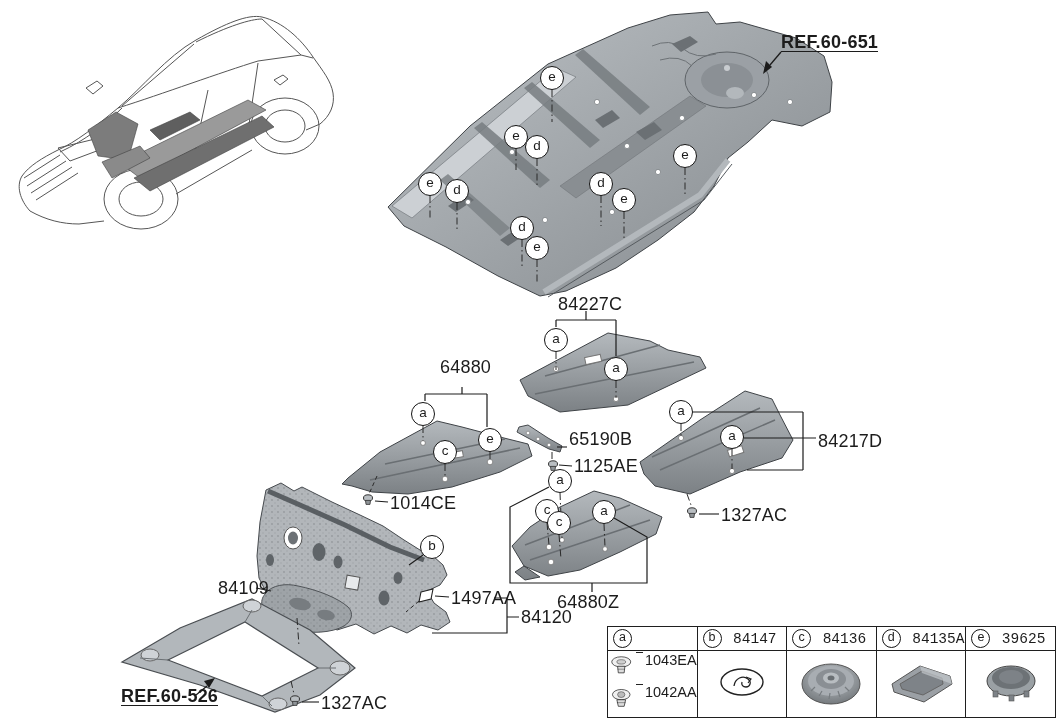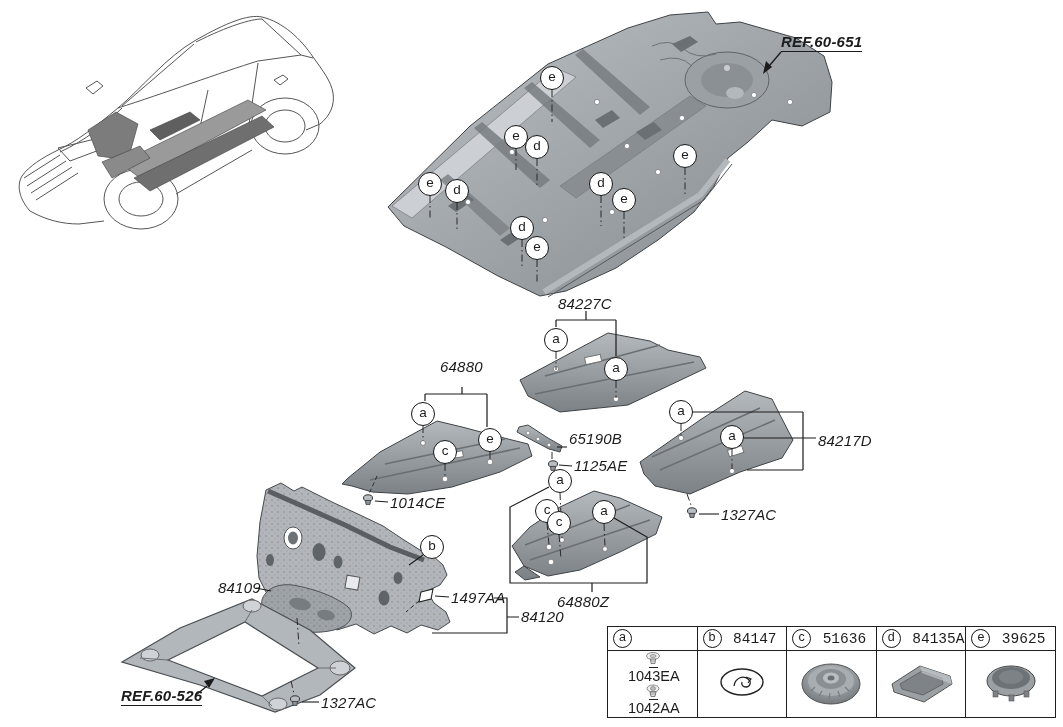--- a/index.html
+++ b/index.html
@@ -1,32 +1,32 @@
 <!DOCTYPE html>
 <html><head>
 <meta charset="utf-8">
 <style>
   html,body{margin:0;padding:0;background:#fff;}
   .stage{position:relative;width:1063px;height:727px;background:#ffffff;
          font-family:"Liberation Sans",sans-serif;color:#1c1c1c;overflow:hidden;}
   svg.art{position:absolute;left:0;top:0;}
-  .lbl{position:absolute;font-size:15px;line-height:18px;white-space:nowrap;letter-spacing:.2px;font-style:italic;}
+  .lbl{position:absolute;font-size:18px;line-height:18px;white-space:nowrap;letter-spacing:.2px;}
   .ref{font-weight:bold;border-bottom:1.6px solid #1c1c1c;padding-bottom:0px;}
   .co{position:absolute;box-sizing:border-box;width:24px;height:24px;border:1.6px solid #141414;
       border-radius:50%;background:#fff;text-align:center;font-size:13.5px;line-height:20px;z-index:3;}
   table.legend{position:absolute;left:607px;top:626px;width:449px;border-collapse:collapse;
       table-layout:fixed;background:#fff;z-index:2;}
   table.legend th,table.legend td{border:1.6px solid #1f1f1f;padding:0;}
   table.legend th{height:23px;font-weight:normal;text-align:left;vertical-align:middle;}
   table.legend td{height:66px;text-align:center;vertical-align:middle;}
   .lco{display:inline-block;box-sizing:border-box;width:19px;height:19px;border:1.4px solid #141414;
       border-radius:50%;background:#fff;text-align:center;font-size:12.5px;line-height:15px;
       margin:0 7px 0 5px;vertical-align:middle;}
   .lpart{font-size:14.5px;vertical-align:middle;font-family:Liberation Mono, monospace;}
-  .fxrow{display:flex;align-items:center;justify-content:flex-start;height:32px;padding-left:3px;flex-direction:column;}
+  .fxrow{display:flex;align-items:flex-start;justify-content:flex-start;height:32px;padding-left:3px;}
   .fxdash{display:inline-block;width:9px;border-top:1.2px solid #222;margin:0 2px;}
   .fxlab{font-size:14.5px;}
 </style>
 </head>
 <body>
 
 <div class="stage">
 
   <svg class="art" width="1063" height="727" viewBox="0 0 1063 727">
     <defs>
@@ -289,21 +289,21 @@
       <th>
         <span class="lco">a</span>
         <span class="lpart"></span>
       </th>
       <th>
         <span class="lco">b</span>
         <span class="lpart">84147</span>
       </th>
       <th>
         <span class="lco">c</span>
-        <span class="lpart">51636</span>
+        <span class="lpart">84136</span>
       </th>
       <th>
         <span class="lco">d</span>
         <span class="lpart">84135A</span>
       </th>
       <th>
         <span class="lco">e</span>
         <span class="lpart">39625</span>
       </th>
     </tr>

